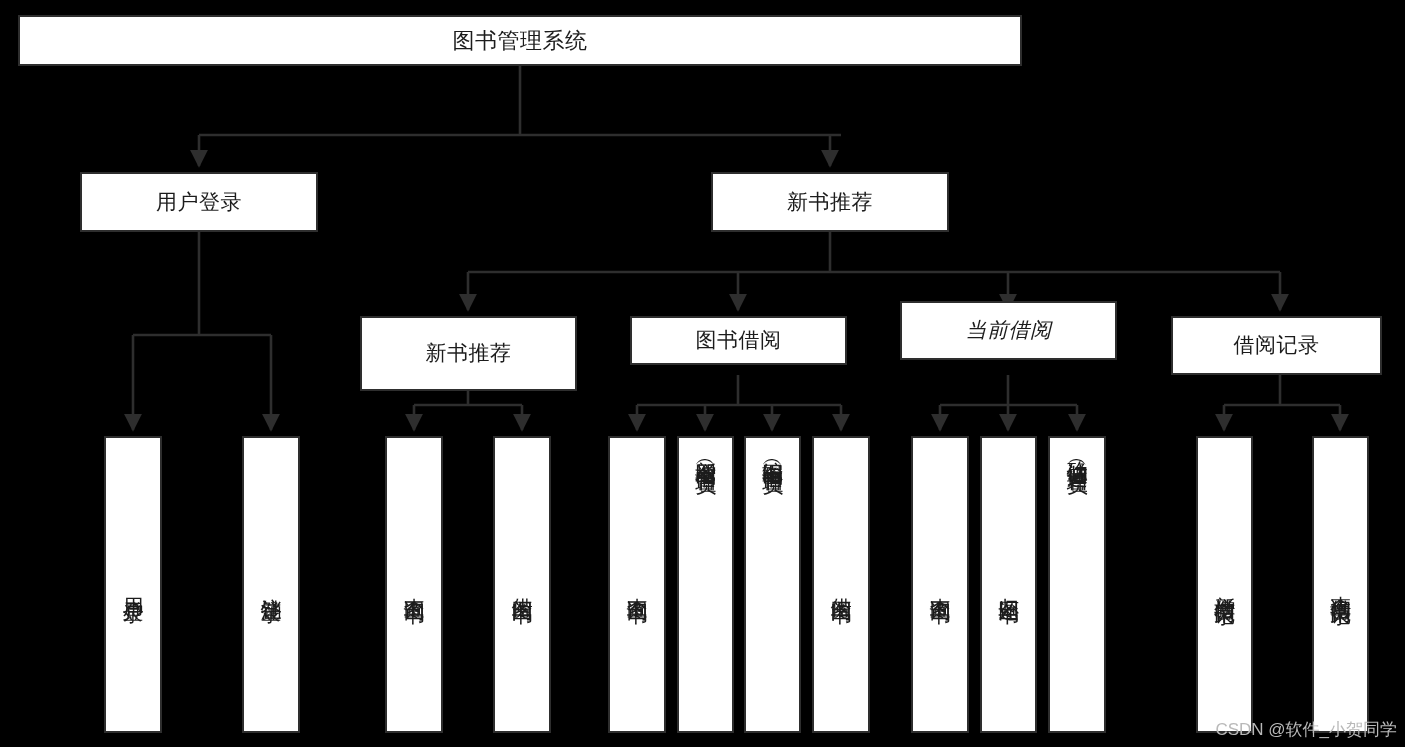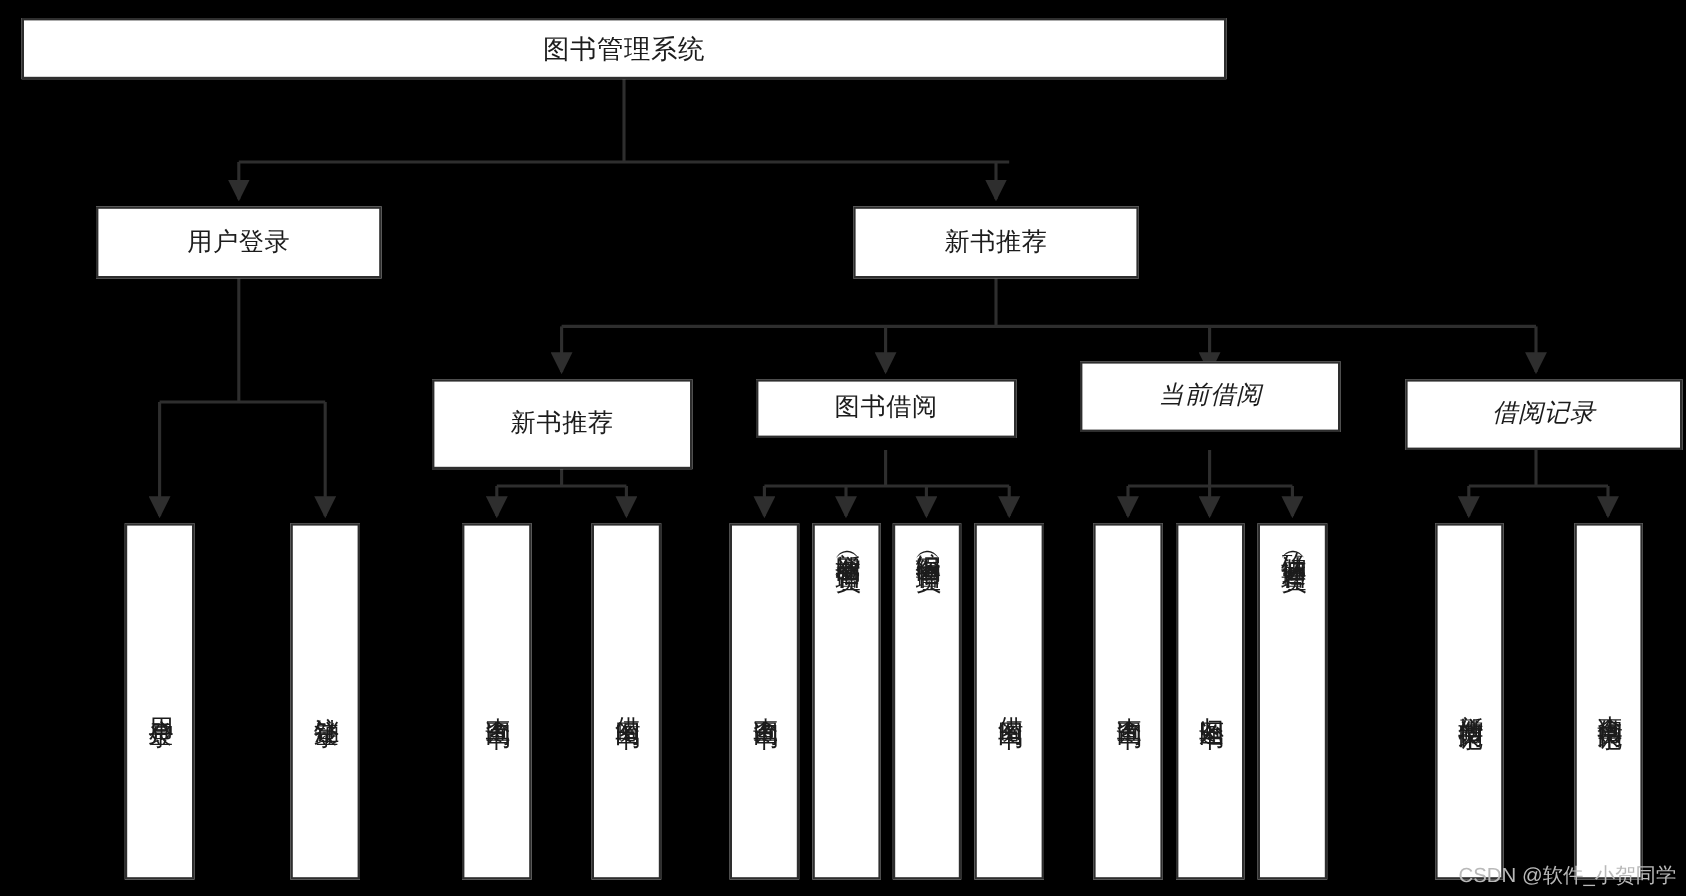--- a/index.html
+++ b/index.html
@@ -153,21 +153,21 @@
   </div>
 
   <div class="node horiz" style="left:630px; top:316px; width:217px; height:49px;">
     <span class="label">图书借阅</span>
   </div>
 
   <div class="node horiz" style="left:900px; top:301px; width:217px; height:59px;font-style:italic;">
     <span class="label">当前借阅</span>
   </div>
 
-  <div class="node horiz" style="left:1171px; top:316px; width:231px; height:59px;font-style:italic;">
+  <div class="node horiz" style="left:1171px; top:316px; width:211px; height:59px;">
     <span class="label">借阅记录</span>
   </div>
 
   <div class="node vert center" style="left:104px; top:436px; width:58px; height:297px;">
     <span class="label">用户登录</span>
   </div>
 
   <div class="node vert center" style="left:242px; top:436px; width:58px; height:297px;">
     <span class="label">注销登录</span>
   </div>

